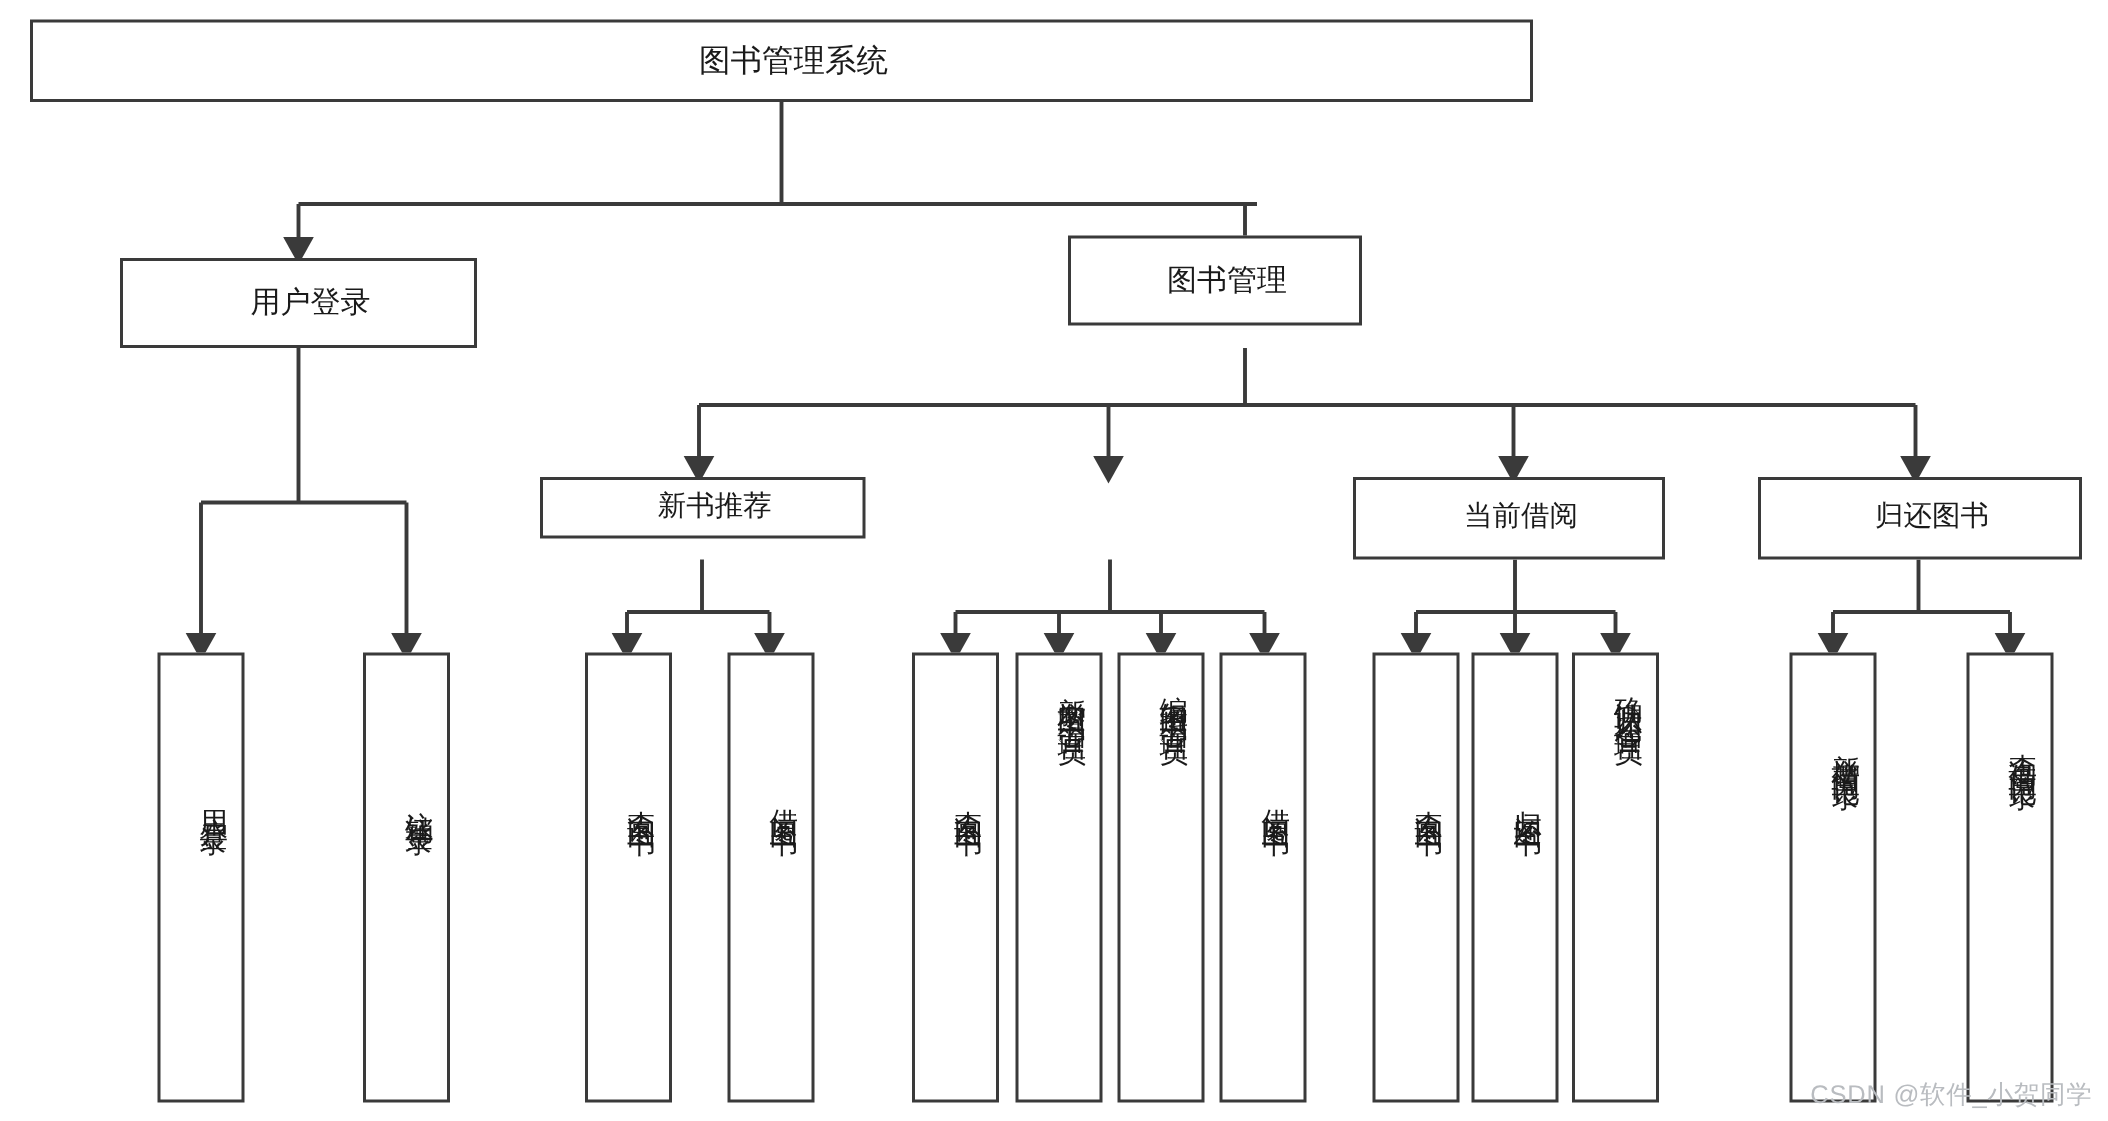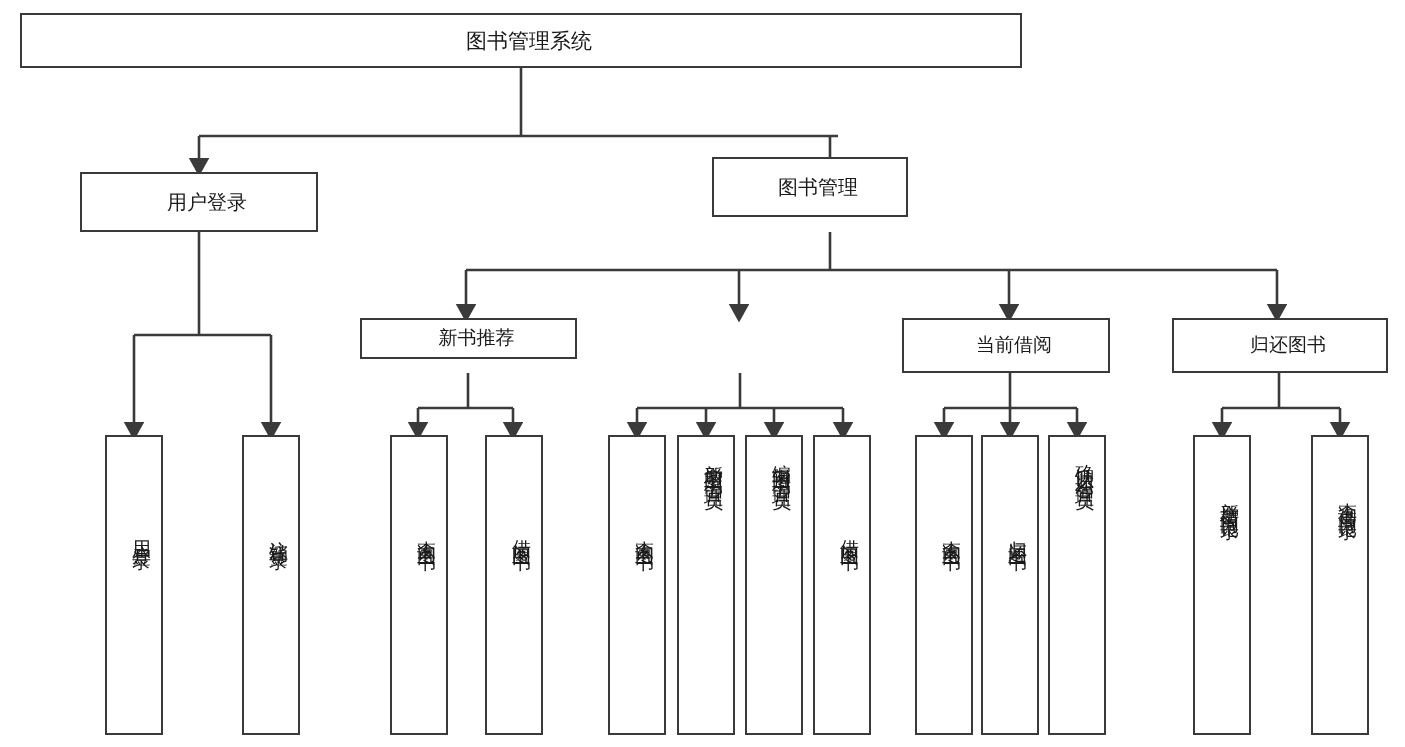--- a/index.html
+++ b/index.html
@@ -192,14 +192,15 @@
     <span class="vtext">确认归还（管理员）</span>
   </div>
 
   <div class="node node-leaf medium" style="left:1193px; top:435px; width:58px; height:300px;">
     <span class="vtext">新增借阅记录</span>
   </div>
   <div class="node node-leaf medium" style="left:1311px; top:435px; width:58px; height:300px;">
     <span class="vtext">查询借阅记录</span>
   </div>
 
+  <div id="watermark">CSDN @软件_小贺同学</div>
 
 </div>
 
 </body></html>

